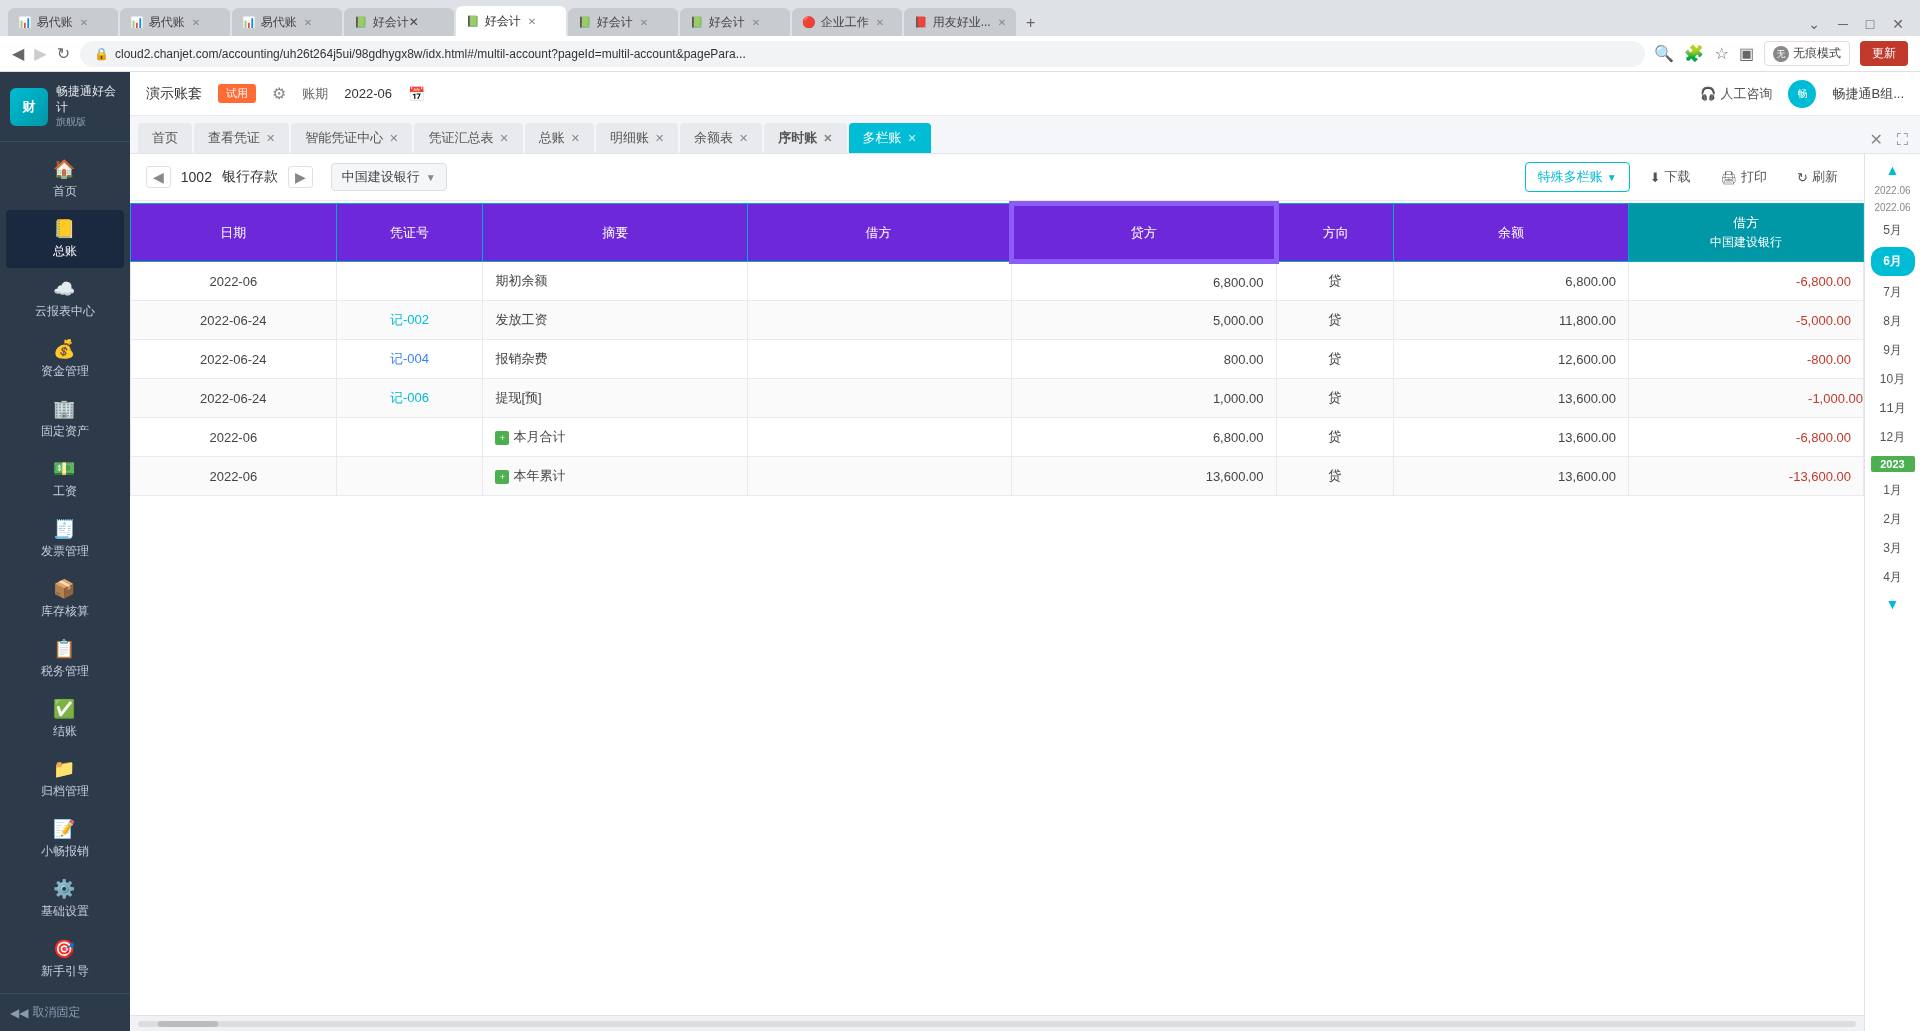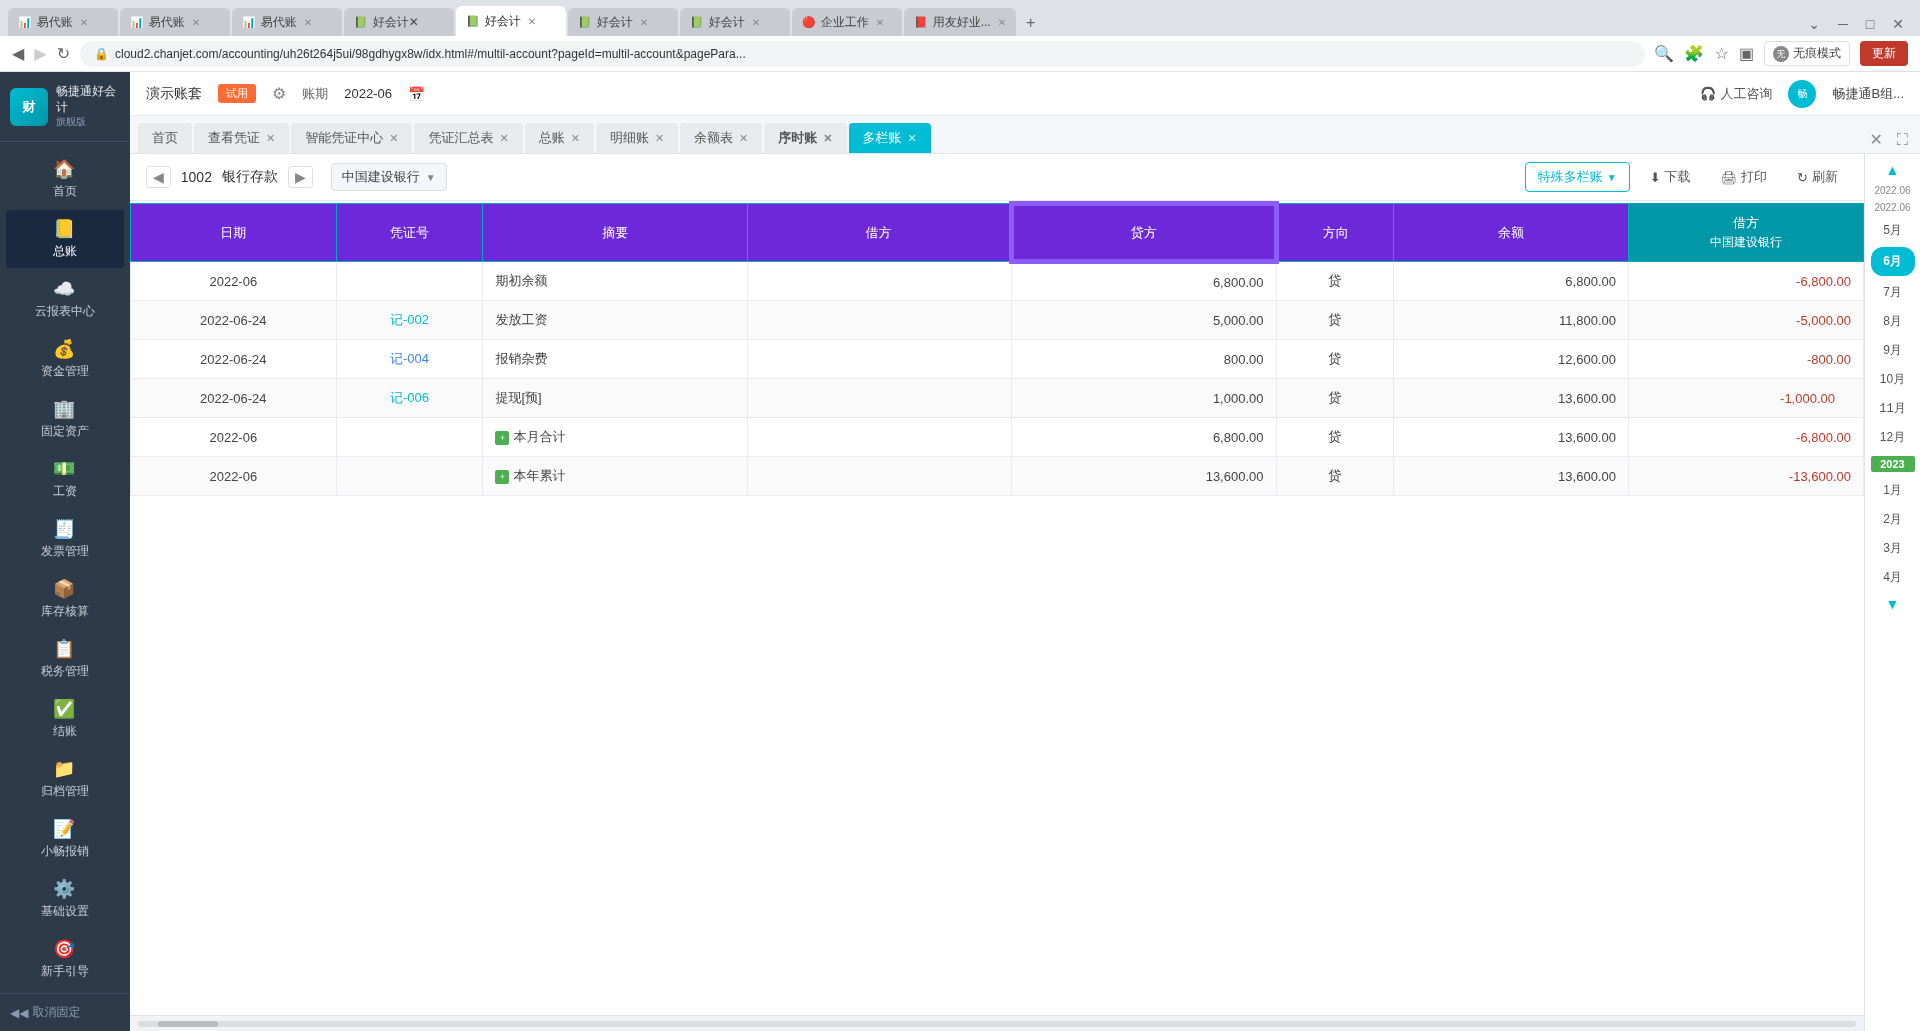--- a/index.html
+++ b/index.html
@@ -323,21 +323,21 @@
     <td style="padding:10px 12px;text-align:right;font-size:13px;color:#c0392b;border:1px solid #e8eaed;">-800.00</td>
   </tr>
                 <tr style="border-bottom: 1px solid rgb(232, 234, 237); background: rgb(250, 250, 250);">
     <td style="padding:10px 12px;text-align:center;font-size:13px;color:#444;border:1px solid #e8eaed;">2022-06-24</td>
     <td style="padding:10px 12px;text-align:center;font-size:13px;border:1px solid #e8eaed;"><a href="#" style="color:#00bcd4;text-decoration:none;cursor:pointer;">记-006</a></td>
     <td style="padding:10px 12px;text-align:left;font-size:13px;color:#444;border:1px solid #e8eaed;">提现[预]</td>
     <td style="padding:10px 12px;text-align:right;font-size:13px;color:#444;border:1px solid #e8eaed;"></td>
     <td style="padding:10px 12px;text-align:right;font-size:13px;color:#444;border:1px solid #e8eaed;">1,000.00</td>
     <td style="padding:10px 12px;text-align:center;font-size:13px;color:#444;border:1px solid #e8eaed;">贷</td>
     <td style="padding:10px 12px;text-align:right;font-size:13px;color:#444;border:1px solid #e8eaed;">13,600.00</td>
-    <td style="padding:10px 28px;text-align:right;font-size:13px;color:#c0392b;border:1px solid #e8eaed;">-1,000.00</td>
+    <td style="padding:10px 0;text-align:right;font-size:13px;color:#c0392b;border:1px solid #e8eaed;">-1,000.00</td>
   </tr>
                 <tr style="border-bottom: 1px solid rgb(232, 234, 237);">
     <td style="padding:10px 12px;text-align:center;font-size:13px;color:#444;border:1px solid #e8eaed;">2022-06</td>
     <td style="padding:10px 12px;text-align:center;font-size:13px;border:1px solid #e8eaed;"></td>
     <td style="padding:10px 12px;text-align:left;font-size:13px;color:#444;border:1px solid #e8eaed;"><span style="display:inline-block;width:14px;height:14px;background:#4caf50;border-radius:2px;font-size:9px;color:white;line-height:14px;text-align:center;margin-right:4px;vertical-align:middle;">+</span>本月合计</td>
     <td style="padding:10px 12px;text-align:right;font-size:13px;color:#444;border:1px solid #e8eaed;"></td>
     <td style="padding:10px 12px;text-align:right;font-size:13px;color:#444;border:1px solid #e8eaed;">6,800.00</td>
     <td style="padding:10px 12px;text-align:center;font-size:13px;color:#444;border:1px solid #e8eaed;">贷</td>
     <td style="padding:10px 12px;text-align:right;font-size:13px;color:#444;border:1px solid #e8eaed;">13,600.00</td>
     <td style="padding:10px 12px;text-align:right;font-size:13px;color:#c0392b;border:1px solid #e8eaed;">-6,800.00</td>

